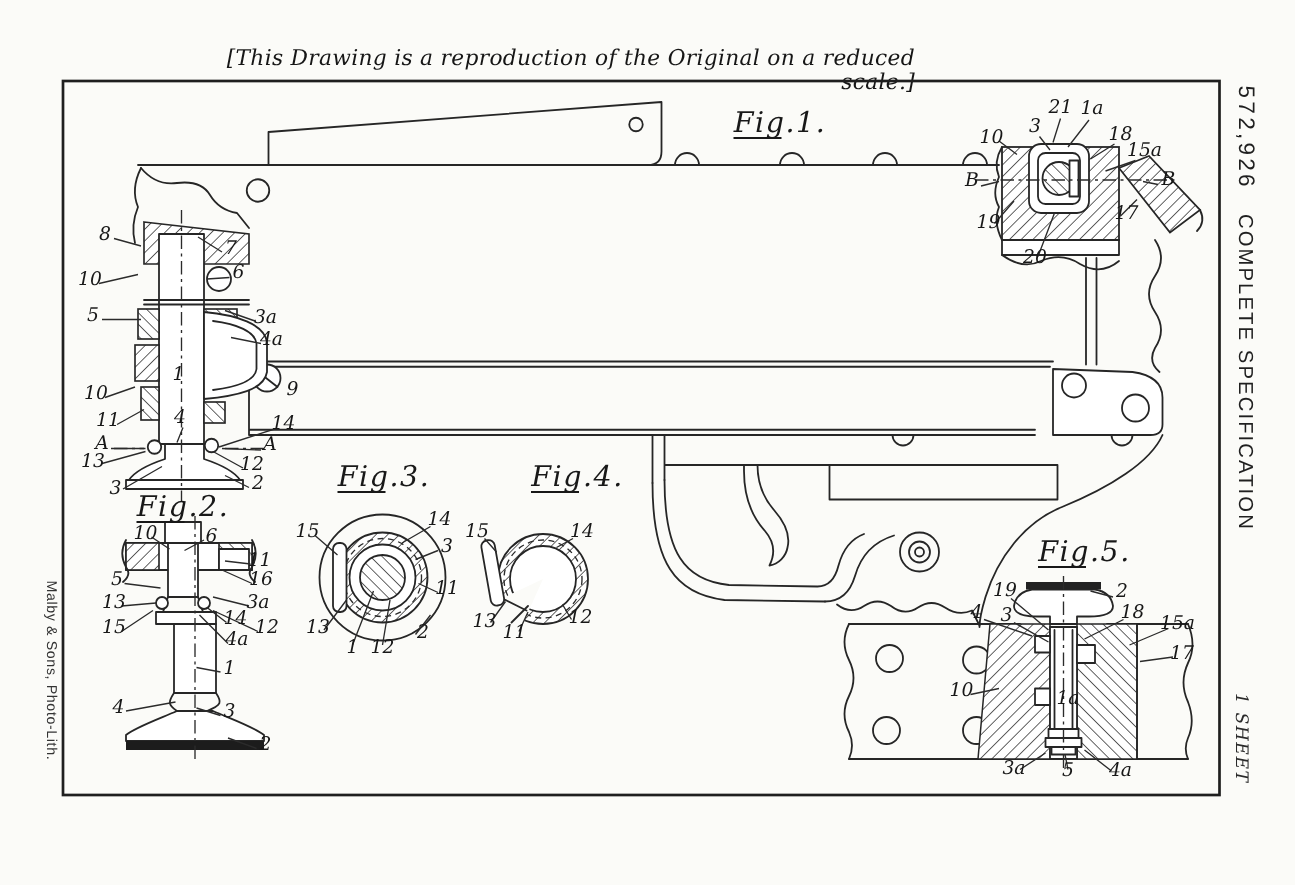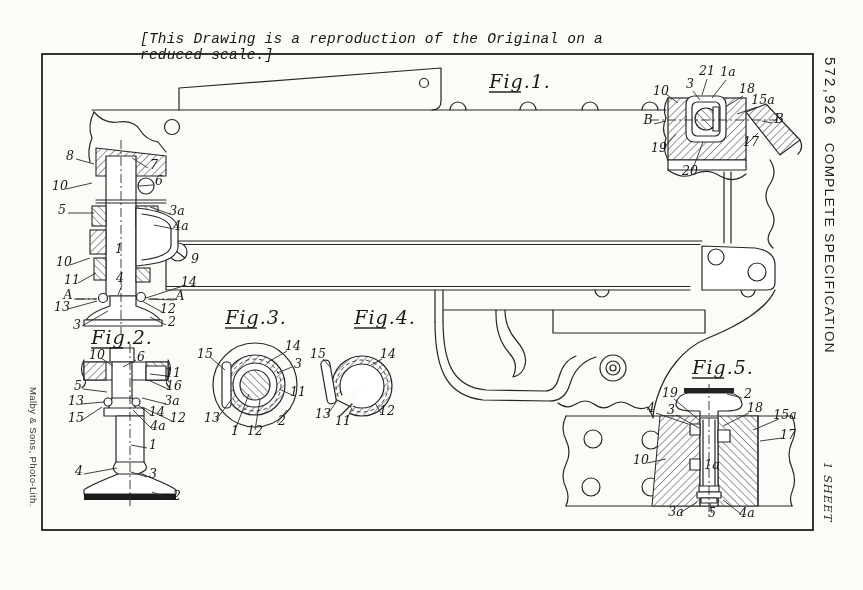--- a/index.html
+++ b/index.html
@@ -1,19 +1,19 @@
 <!DOCTYPE html>
 <html><head>
 <meta charset="utf-8">
 <style>
   html,body{margin:0;padding:0;background:#fbfbf8;}
   .sheet{position:relative;width:863px;height:590px;background:#fbfbf8;overflow:hidden;
          font-family:"DejaVu Serif",serif;color:#1c1c1c;}
-  .note{position:absolute;left:140px;top:31px;width:470px;text-align:left;
-        font-style:italic;font-size:14.5px;letter-spacing:.2px;color:#161616;font-family:Liberation Mono, monospace;}
+  .note{position:absolute;left:140px;top:31px;width:470px;text-align:right;
+        font-style:italic;font-size:14.5px;letter-spacing:.2px;color:#161616;}
   .vright{position:absolute;left:839px;top:57px;transform-origin:0 0;transform:rotate(90deg);
           font-family:"Liberation Sans",sans-serif;font-size:13.5px;letter-spacing:1.4px;
           color:#1f1f1f;white-space:nowrap;}
   .vright .num{font-size:15px;letter-spacing:2.2px;margin-right:16px;}
   .vsheet{position:absolute;left:835px;top:462px;transform-origin:0 0;transform:rotate(90deg);
           font-style:italic;font-size:11.5px;letter-spacing:1px;white-space:nowrap;color:#2a2a2a;}
   .vleft{position:absolute;left:39px;top:387px;transform-origin:0 0;transform:rotate(90deg);
          font-family:"Liberation Sans",sans-serif;font-size:9.5px;letter-spacing:.4px;
          color:#333;white-space:nowrap;}
   svg{position:absolute;left:0;top:0;}

